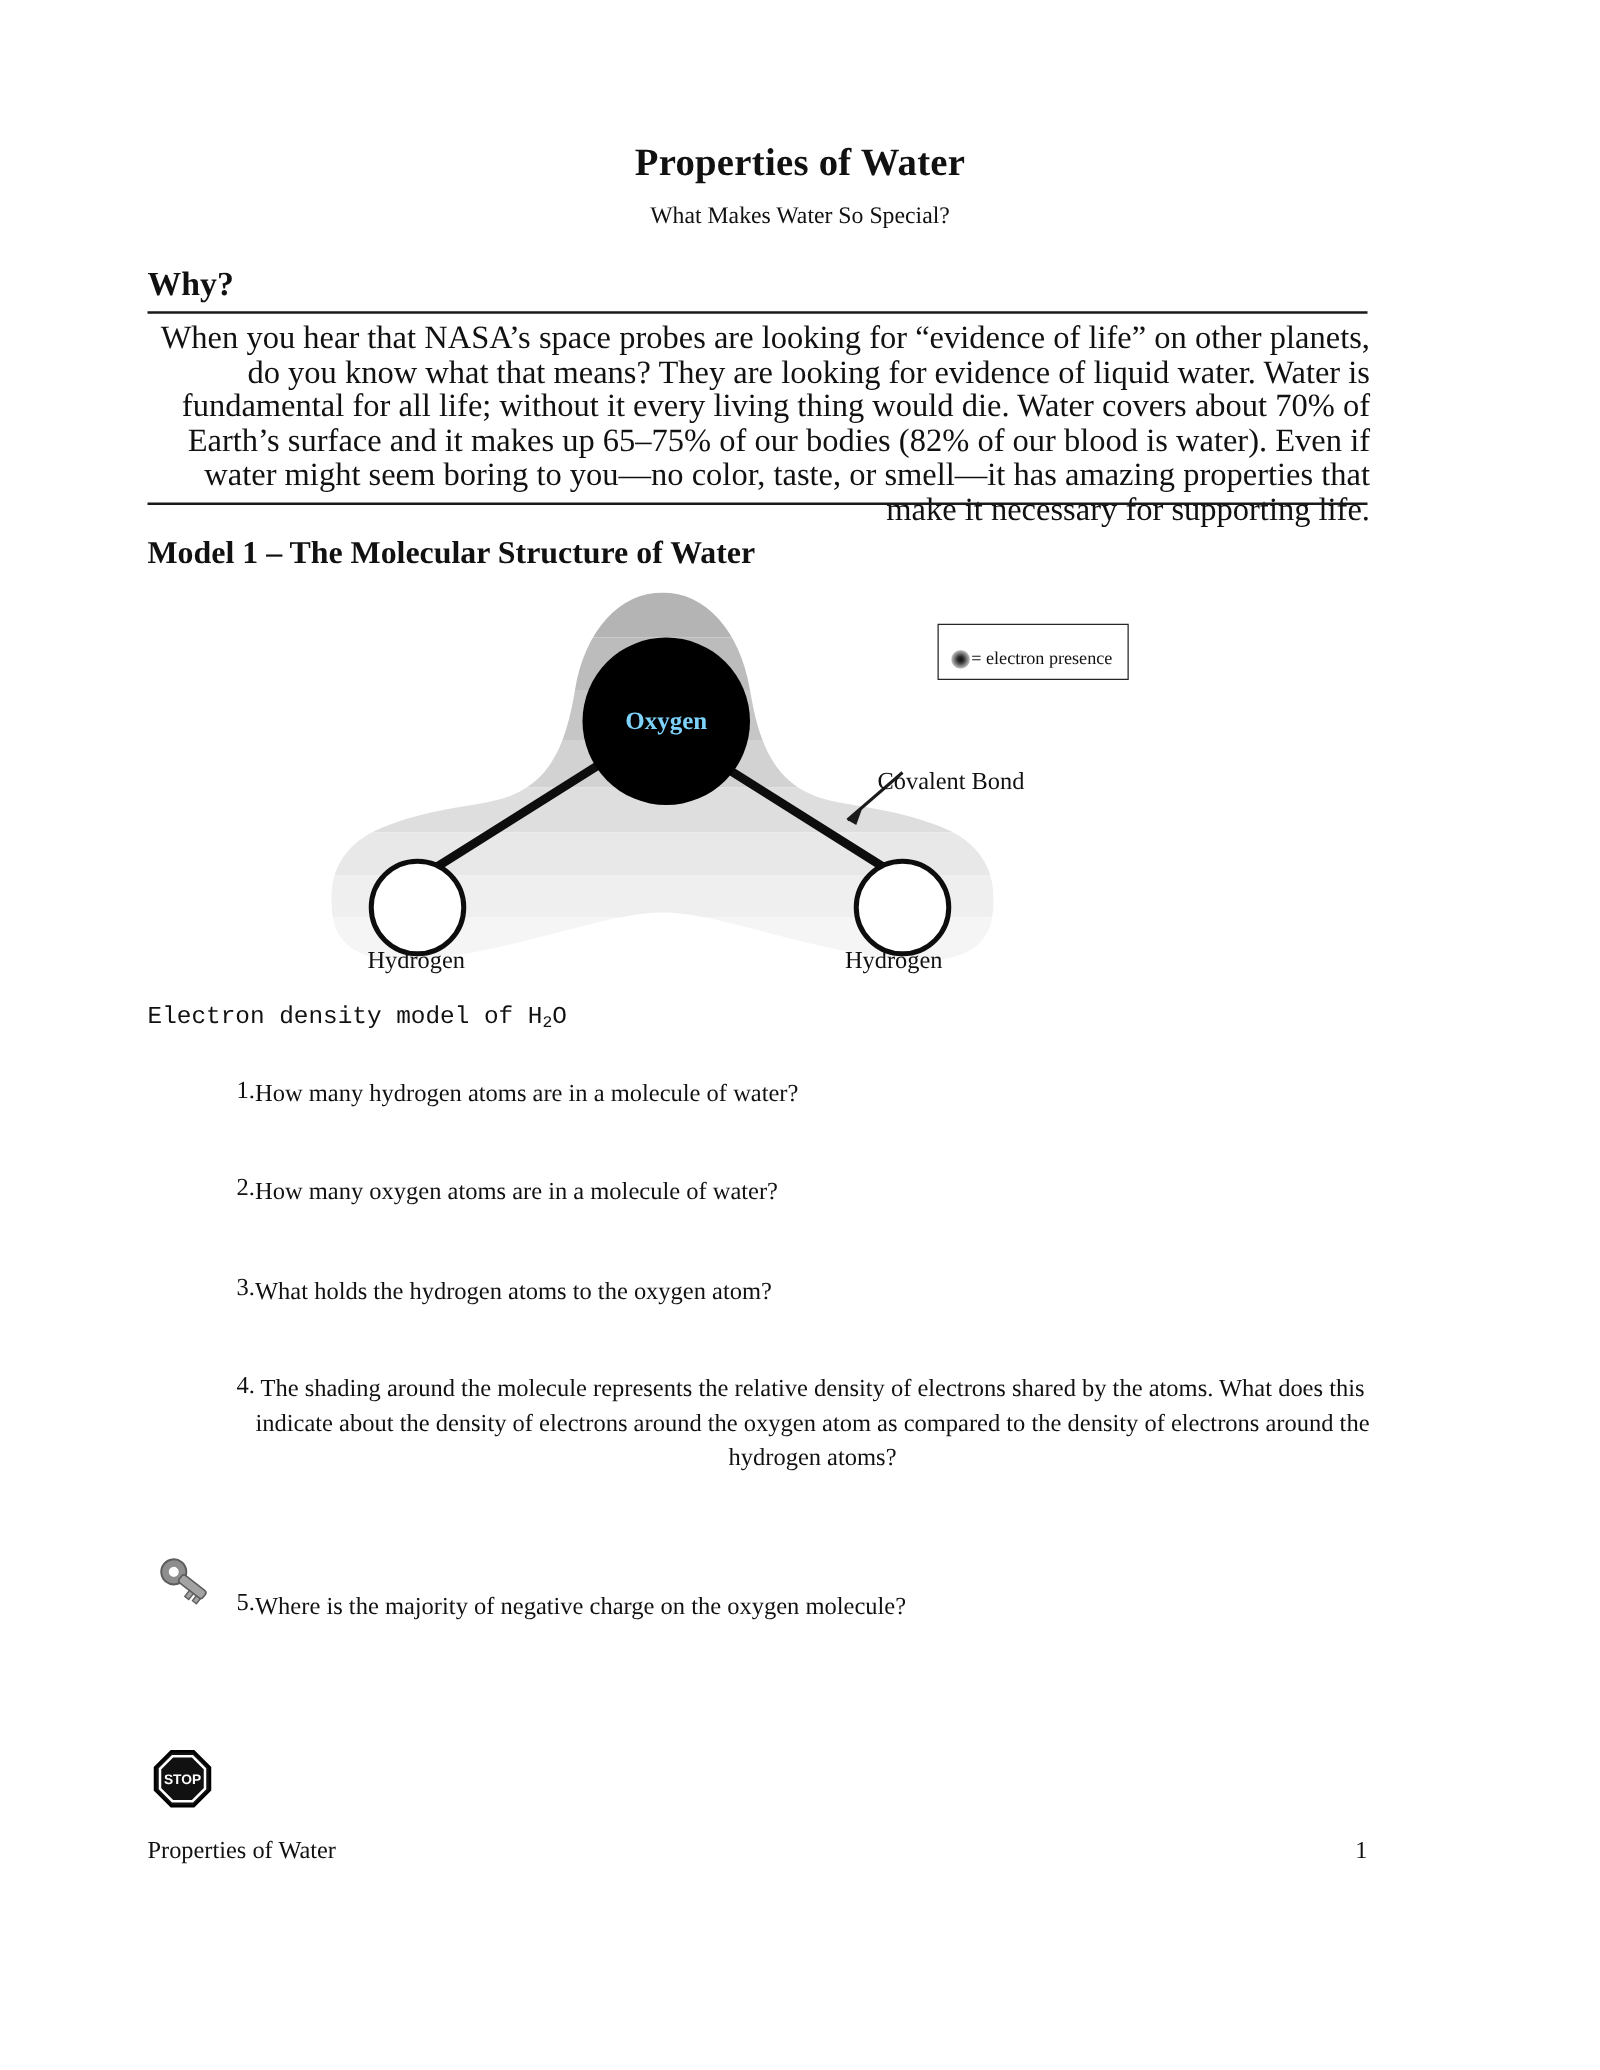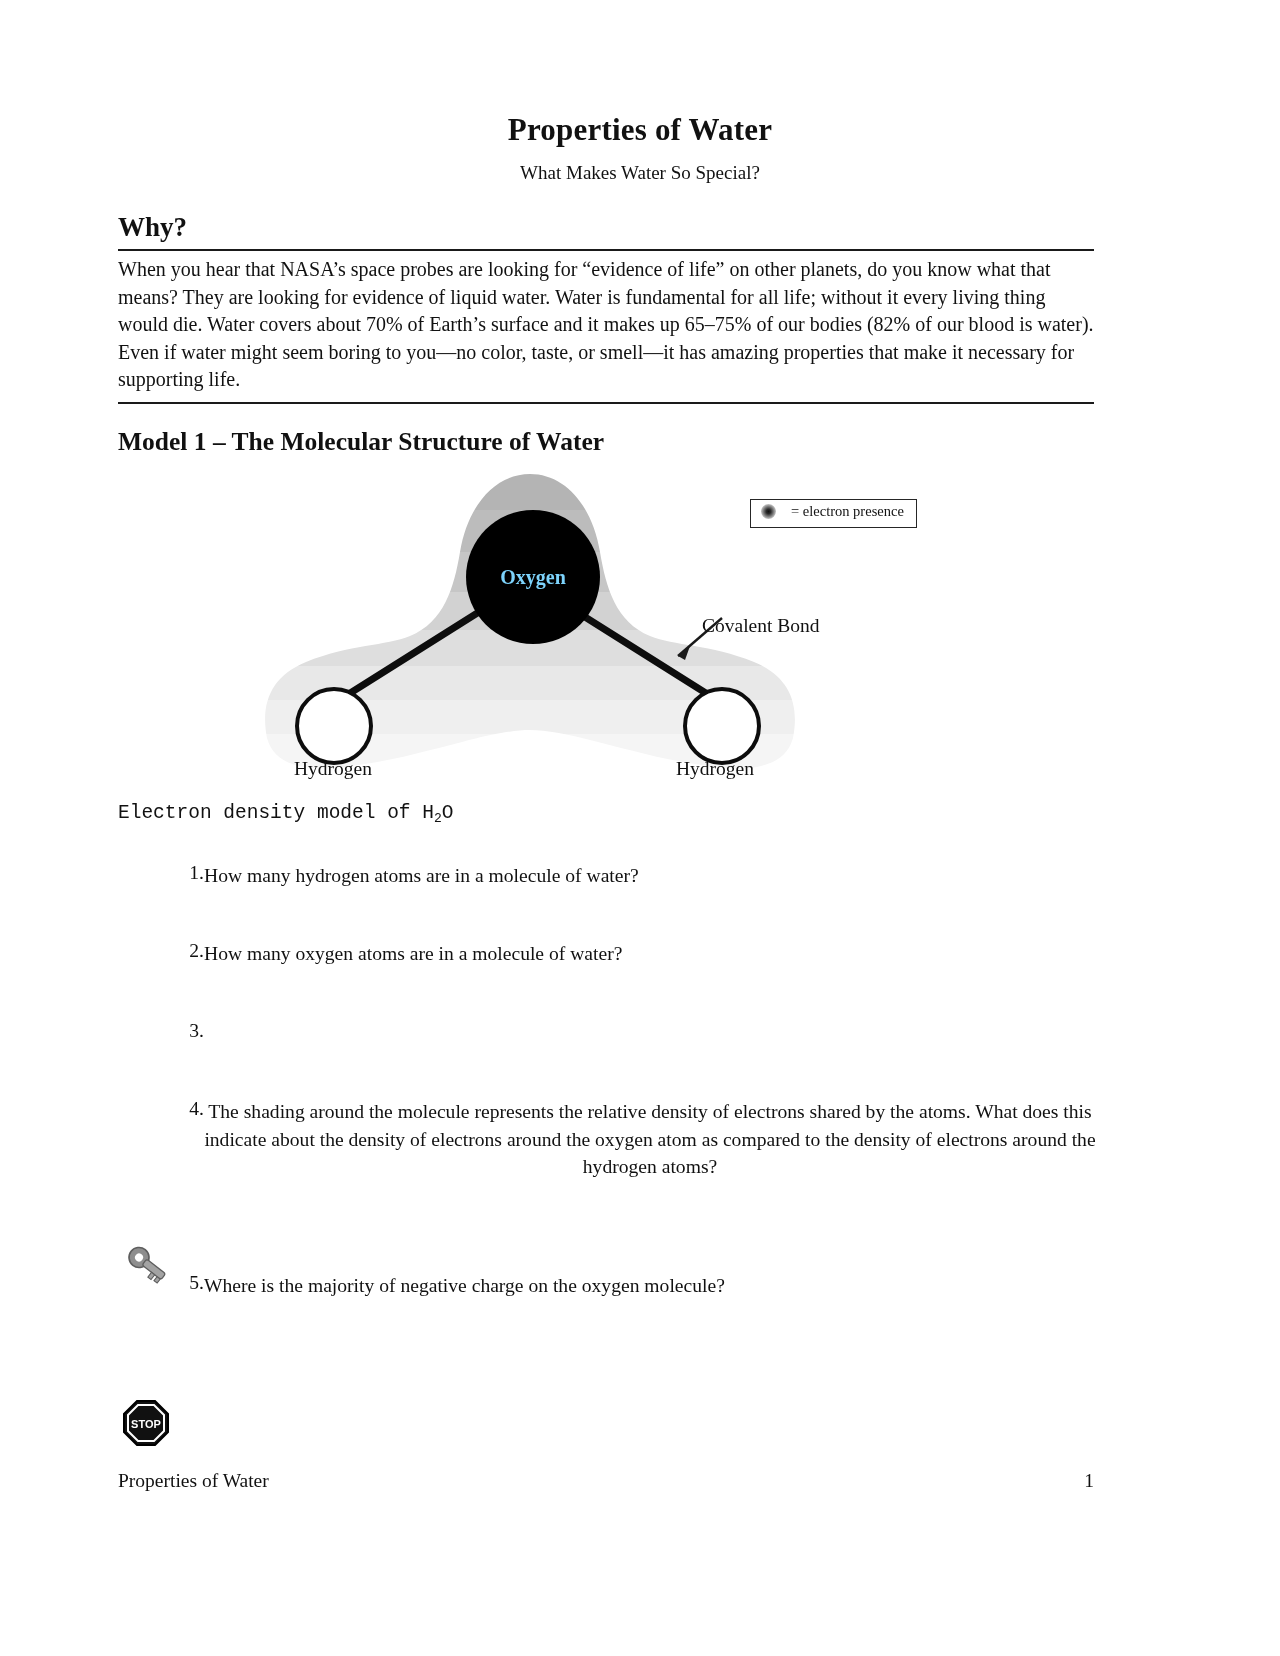--- a/index.html
+++ b/index.html
@@ -28,38 +28,38 @@
   }
   .rule{
     position:absolute;left:118px;width:976px;height:0;
     border-top:2.4px solid #1a1a1a;
   }
   .rule.r1{top:249px;}
   .rule.r2{top:402px;}
 
   .why-body{
     position:absolute;left:118px;top:256px;width:978px;
-    font-size:20px;line-height:27.5px;text-align:left;
+    font-size:26px;line-height:27.5px;text-align:right;
   }
 
   .sec-model{
     position:absolute;left:118px;top:427px;
     font-size:25.5px;font-weight:bold;
   }
 
   
   .figure{position:absolute;left:118px;top:470px;width:980px;height:400px;}
 
   .cloud{position:absolute;left:140px;top:0px;width:540px;height:300px;}
 
   .legend-box{
     position:absolute;left:632px;top:29px;
     border:1.6px solid #262626;background:#ffffff;
-    padding:4px 12px 8px 10px;
-    display:flex;align-items:center;gap:15px;
+    padding:20px 12px 8px 10px;
+    display:flex;align-items:center;gap:1px;
     font-size:14.5px;line-height:1;
   }
   .edot{
     width:15px;height:15px;border-radius:50%;
     background:radial-gradient(circle at 50% 50%,
       #111 0%, #2b2b2b 22%, #8a8a8a 52%, #d8d8d8 76%, #ffffff 100%);
     flex:0 0 auto;
   }
 
   .atom-o{
@@ -183,20 +183,21 @@
     </div>
   </div>
 
   <div class="qnum" style="left:170px;top:862px;">1.</div>
   <div class="qtext" style="left:204px;top:862px;width:890px;font-size:19.6px;line-height:27.5px;">How many hydrogen atoms are in a molecule of water?</div>
 
   <div class="qnum" style="left:170px;top:940px;">2.</div>
   <div class="qtext" style="left:204px;top:940px;width:890px;font-size:19.6px;line-height:27.5px;">How many oxygen atoms are in a molecule of water?</div>
 
   <div class="qnum" style="left:170px;top:1020px;">3.</div>
+  <div class="qtext" style="left:204px;top:1020px;width:890px;font-size:19.6px;line-height:27.5px;">What holds the hydrogen atoms to the oxygen atom?</div>
 
   <div class="qnum" style="left:170px;top:1098px;">4.</div>
   <div class="qtext" style="left:204px;top:1098px;width:892px;font-size:19.6px;line-height:27.5px;text-align:center;">The shading around the molecule represents the relative density of electrons shared by the atoms. What does this indicate about the density of electrons around the oxygen atom as compared to the density of electrons around the hydrogen atoms?</div>
 
   <div class="qnum" style="left:170px;top:1272px;">5.</div>
   <div class="qtext" style="left:204px;top:1272px;width:890px;font-size:19.6px;line-height:27.5px;">Where is the majority of negative charge on the oxygen molecule?</div>
 
   <svg class="key-icon" viewBox="0 0 52 52">
     <g transform="rotate(38 26 26)">
       <circle cx="15" cy="20" r="10" fill="#8e8e8e" stroke="#5d5d5d" stroke-width="1.6"></circle>

